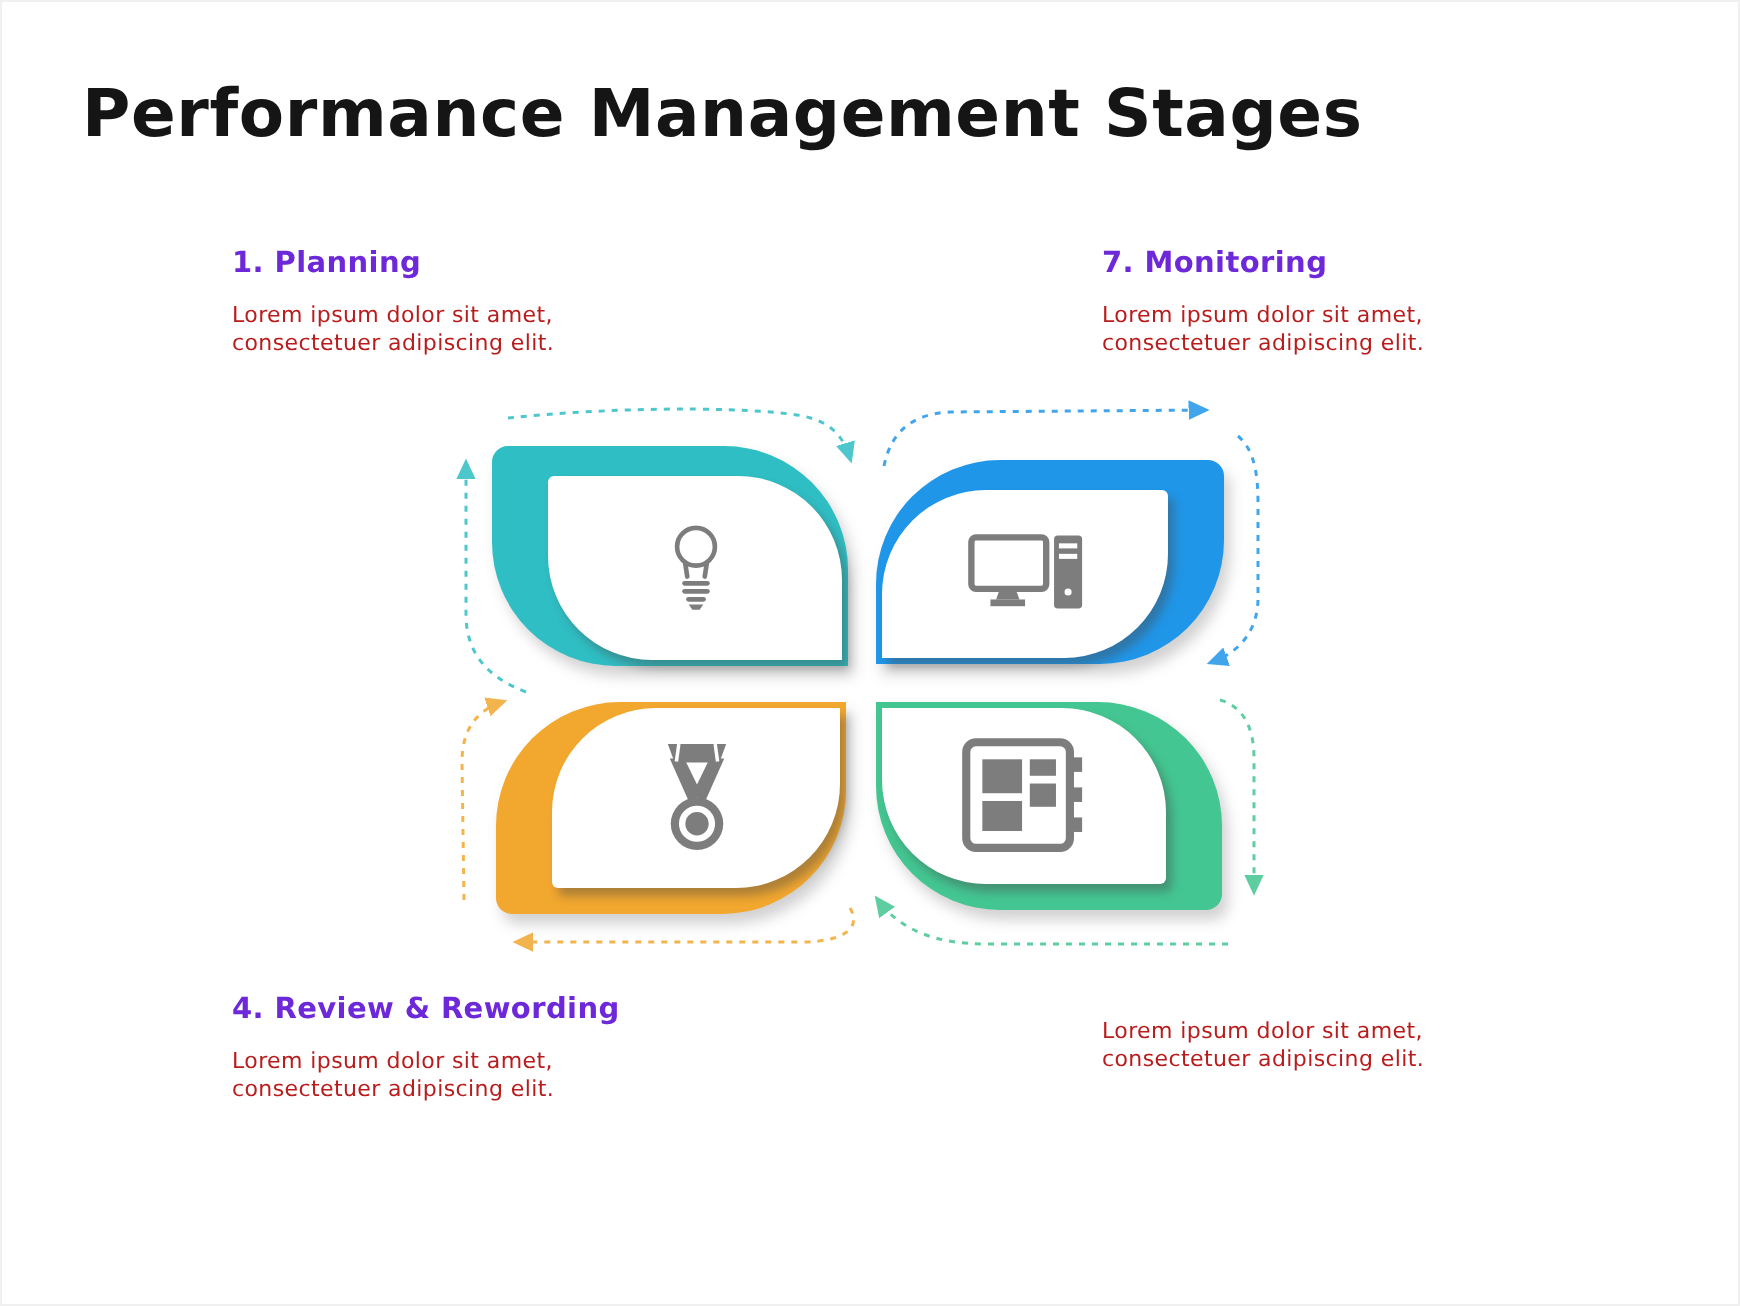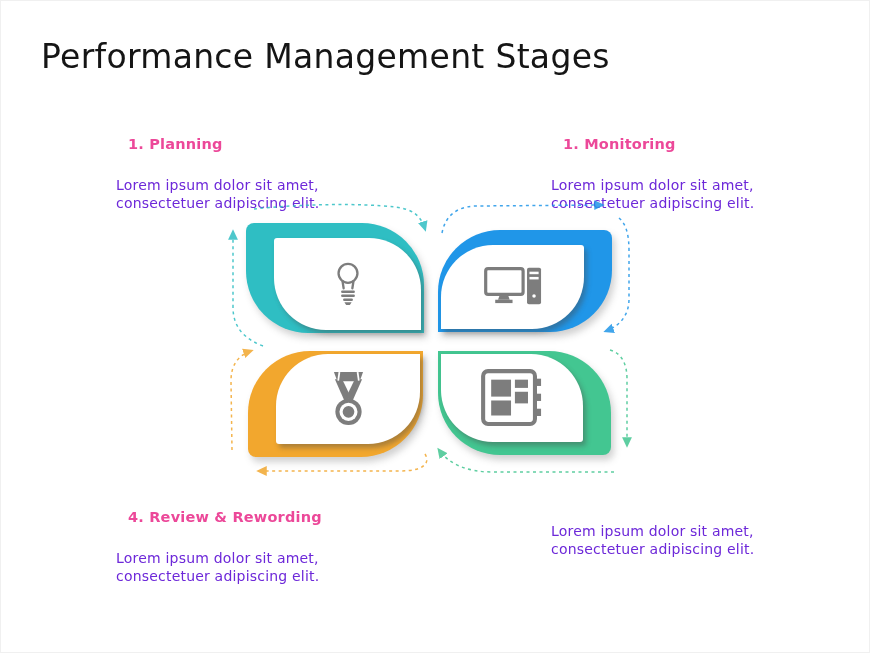--- a/index.html
+++ b/index.html
@@ -3,25 +3,25 @@
 <meta charset="utf-8">
 <style>
   html,body{margin:0;padding:0;background:#ffffff;}
   .slide{
     position:relative;width:870px;height:653px;background:#ffffff;
     font-family:"DejaVu Sans","Liberation Sans",sans-serif;
     overflow:hidden;border:1px solid #f0f0f0;box-sizing:border-box;
   }
   .title{
     position:absolute;left:40px;top:36px;margin:0;
-    font-size:33px;font-weight:400;color:#151515;letter-spacing:.3px;
+    font-size:33px;font-weight:700;color:#151515;letter-spacing:.3px;
   }
   .stage-text{position:absolute;width:250px;}
-  .stage-text h3{margin:12px;font-size:14.5px;font-weight:bold;color:#ec4899;letter-spacing:.2px;}
-  .stage-text p{margin:25px 0 0 0;font-size:14px;color:#6d28d9;line-height:1.28;letter-spacing:.2px;}
+  .stage-text h3{margin:0;font-size:14.5px;font-weight:bold;color:#6d28d9;letter-spacing:.2px;}
+  .stage-text p{margin:11px 0 0 0;font-size:11px;color:#b91c1c;line-height:1.28;letter-spacing:.2px;}
   .stage-text p span{display:block;}
   .pos-tl{left:115px;top:123px;}
   .pos-tr{left:550px;top:123px;}
   .pos-bl{left:115px;top:496px;}
   .pos-br{left:550px;top:497px;}
 
   .arrows{position:absolute;left:0;top:0;width:870px;height:653px;}
 
   .petal{position:absolute;}
   .petal .band{position:absolute;inset:0;box-shadow:3px 5px 7px rgba(90,90,90,.28);}
@@ -55,21 +55,21 @@
 
   <section class="stage-text pos-tl">
     <h3>1. Planning</h3>
     <p>
       <span>Lorem ipsum dolor sit amet,</span>
       <span>consectetuer adipiscing elit.</span>
     </p>
   </section>
 
   <section class="stage-text pos-tr">
-    <h3>1. Monitoring</h3>
+    <h3>7. Monitoring</h3>
     <p>
       <span>Lorem ipsum dolor sit amet,</span>
       <span>consectetuer adipiscing elit.</span>
     </p>
   </section>
 
   <section class="stage-text pos-bl">
     <h3>4. Review &amp; Rewording</h3>
     <p>
       <span>Lorem ipsum dolor sit amet,</span>

